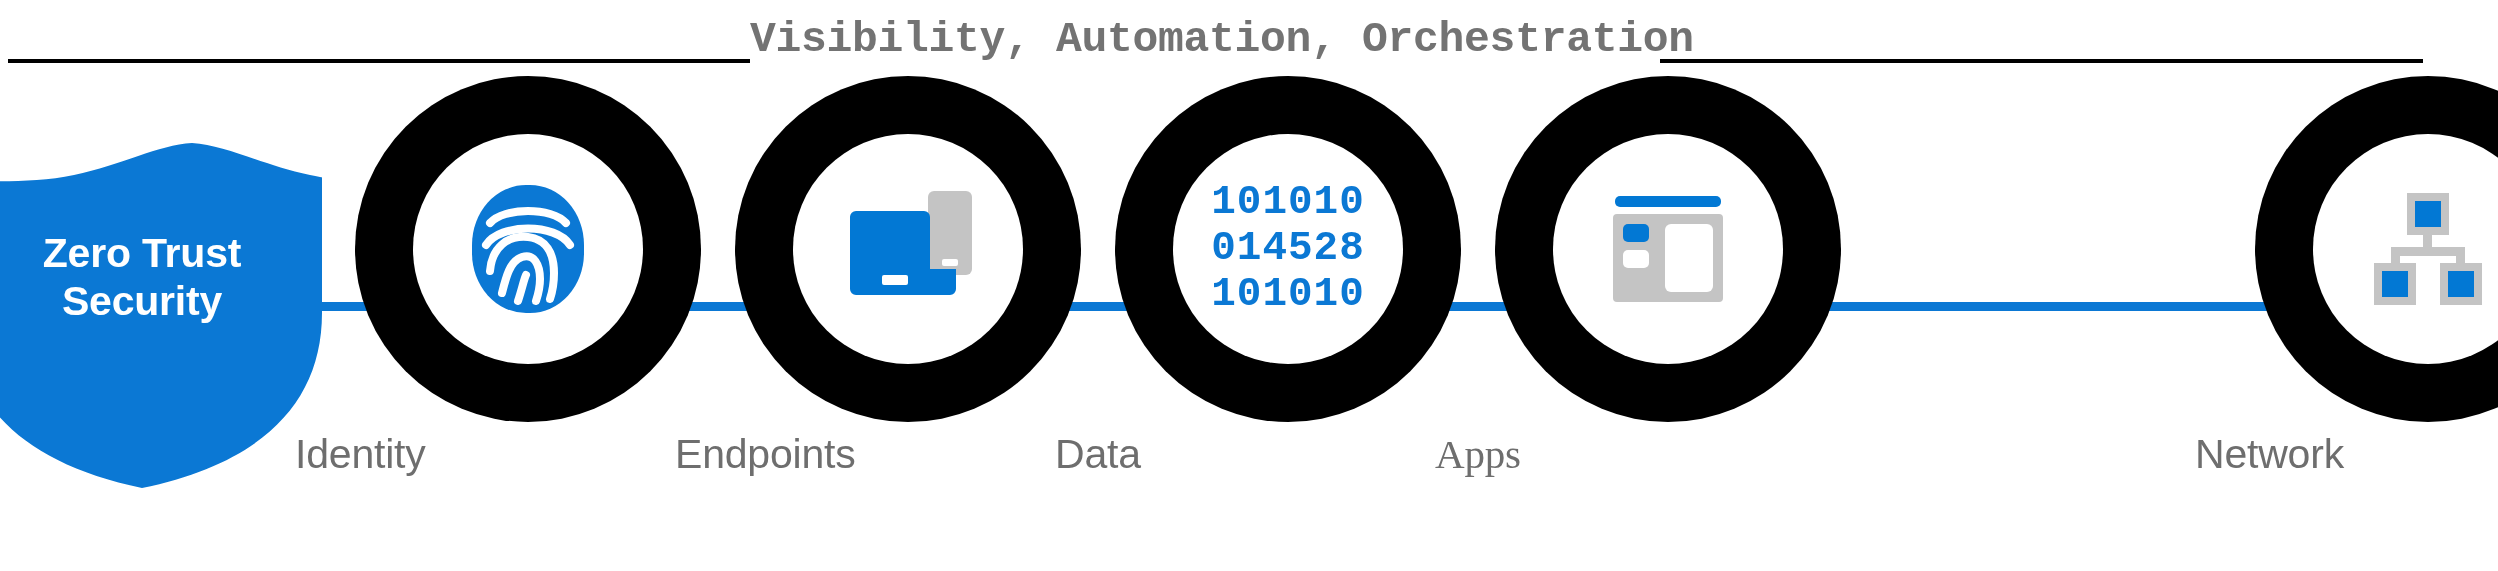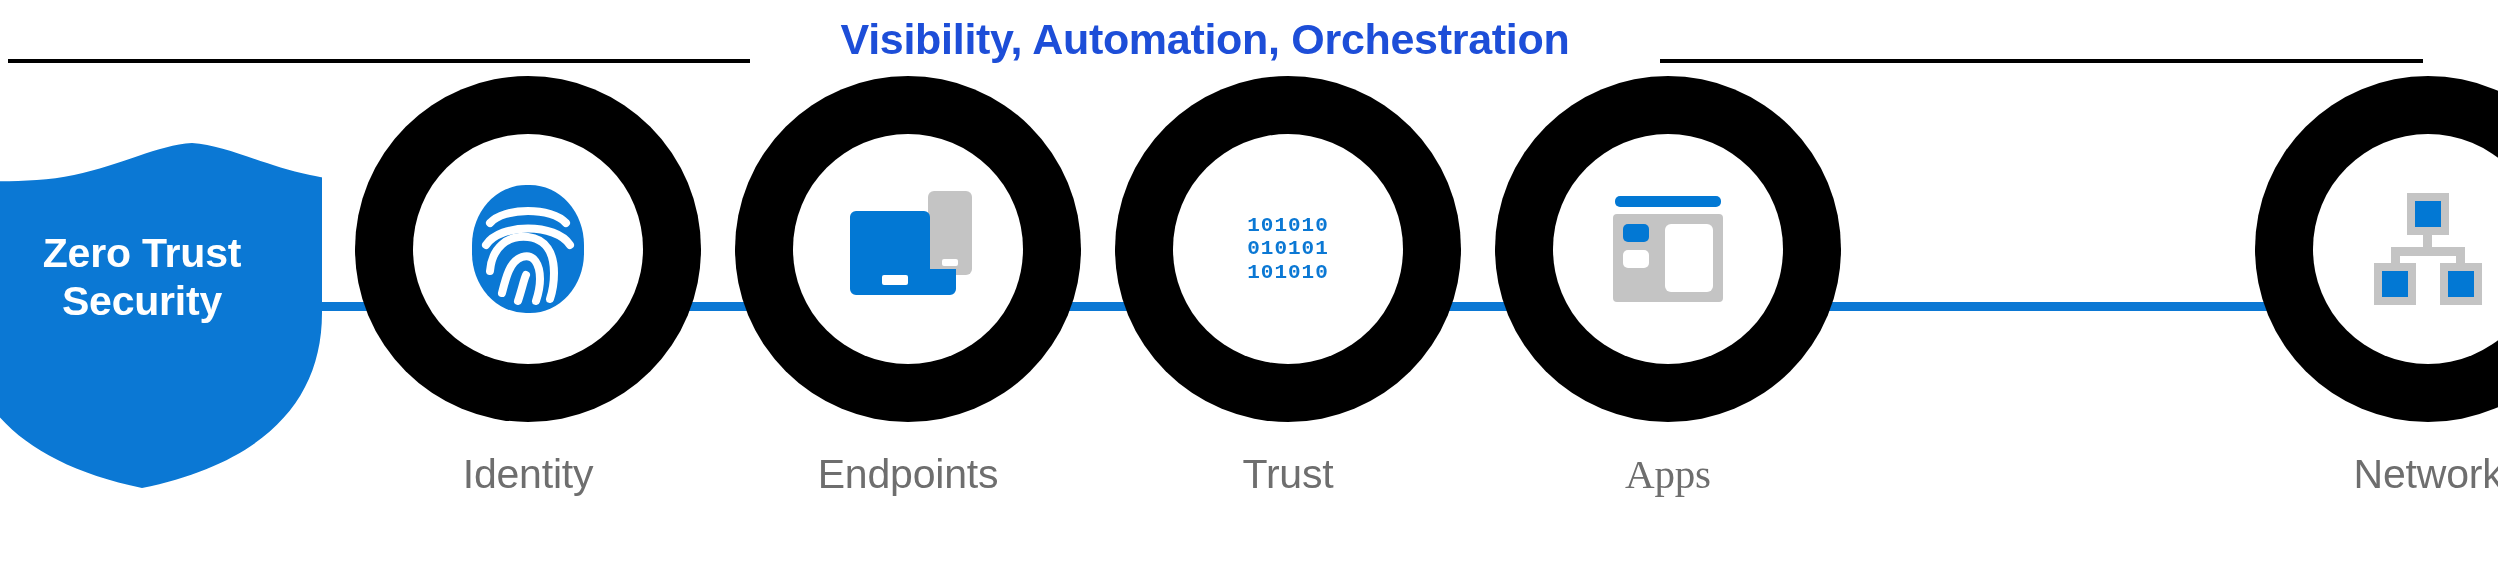--- a/index.html
+++ b/index.html
@@ -29,24 +29,25 @@
   .rule-right { left: 1660px; width: 763px; }
 
   .banner-title {
     position: absolute;
     left: 750px;
     top: 18px;
     width: 910px;
     text-align: center;
     font-size: 43px;
     font-weight: 700;
-    color: #1d4ed8;
+    color: #737373;
     letter-spacing: -0.3px;
     white-space: nowrap;
     line-height: 1;
+    font-family: Liberation Mono, monospace;
   }
 
   
   .shield {
     position: absolute;
     left: -38px;
     top: 143px;
     width: 360px;
     height: 345px;
     background: #0b78d4;
@@ -108,36 +109,36 @@
     top: 58px;
     width: 230px;
     height: 230px;
     display: flex;
     align-items: center;
     justify-content: center;
   }
   .pillar-label {
     position: absolute;
     left: -60px;
-    top: 378px;
+    top: 358px;
     width: 466px;
-    text-align: center;
+    text-align: left;
     font-size: 41px;
     font-weight: 400;
     color: #6e6e6e;
     letter-spacing: -0.2px;
     white-space: nowrap;
     line-height: 1;
   }
 
   
   .binary {
     color: #0b78d4;
     font-family: "Liberation Mono", monospace;
-    font-size: 21px;
+    font-size: 41px;
     font-weight: 700;
     line-height: 1.12;
     letter-spacing: 1px;
     text-align: center;
   }
   .binary span { display: block; }
 </style>
 </head>
 <body>
 
@@ -186,25 +187,25 @@
     </div>
     <div class="pillar-label">Endpoints</div>
   </div>
 
   <div class="pillar" style="left:1115px;">
     <div class="ring"></div>
     <div class="disc"></div>
     <div class="icon-wrap">
       <div class="binary">
         <span>101010</span>
-        <span>010101</span>
+        <span>014528</span>
         <span>101010</span>
       </div>
     </div>
-    <div class="pillar-label">Trust</div>
+    <div class="pillar-label">Data</div>
   </div>
 
   <div class="pillar" style="left:1495px;font-family:Liberation Serif, serif;">
     <div class="ring"></div>
     <div class="disc"></div>
     <div class="icon-wrap">
       <svg width="126" height="106" viewBox="0 0 126 106" aria-hidden="true">
         <rect x="10" y="0" width="106" height="11" rx="5" fill="#0278d4"></rect>
         <rect x="8" y="18" width="110" height="88" rx="4" fill="#c4c4c4"></rect>
         <rect x="60" y="28" width="48" height="68" rx="6" fill="#ffffff"></rect>

